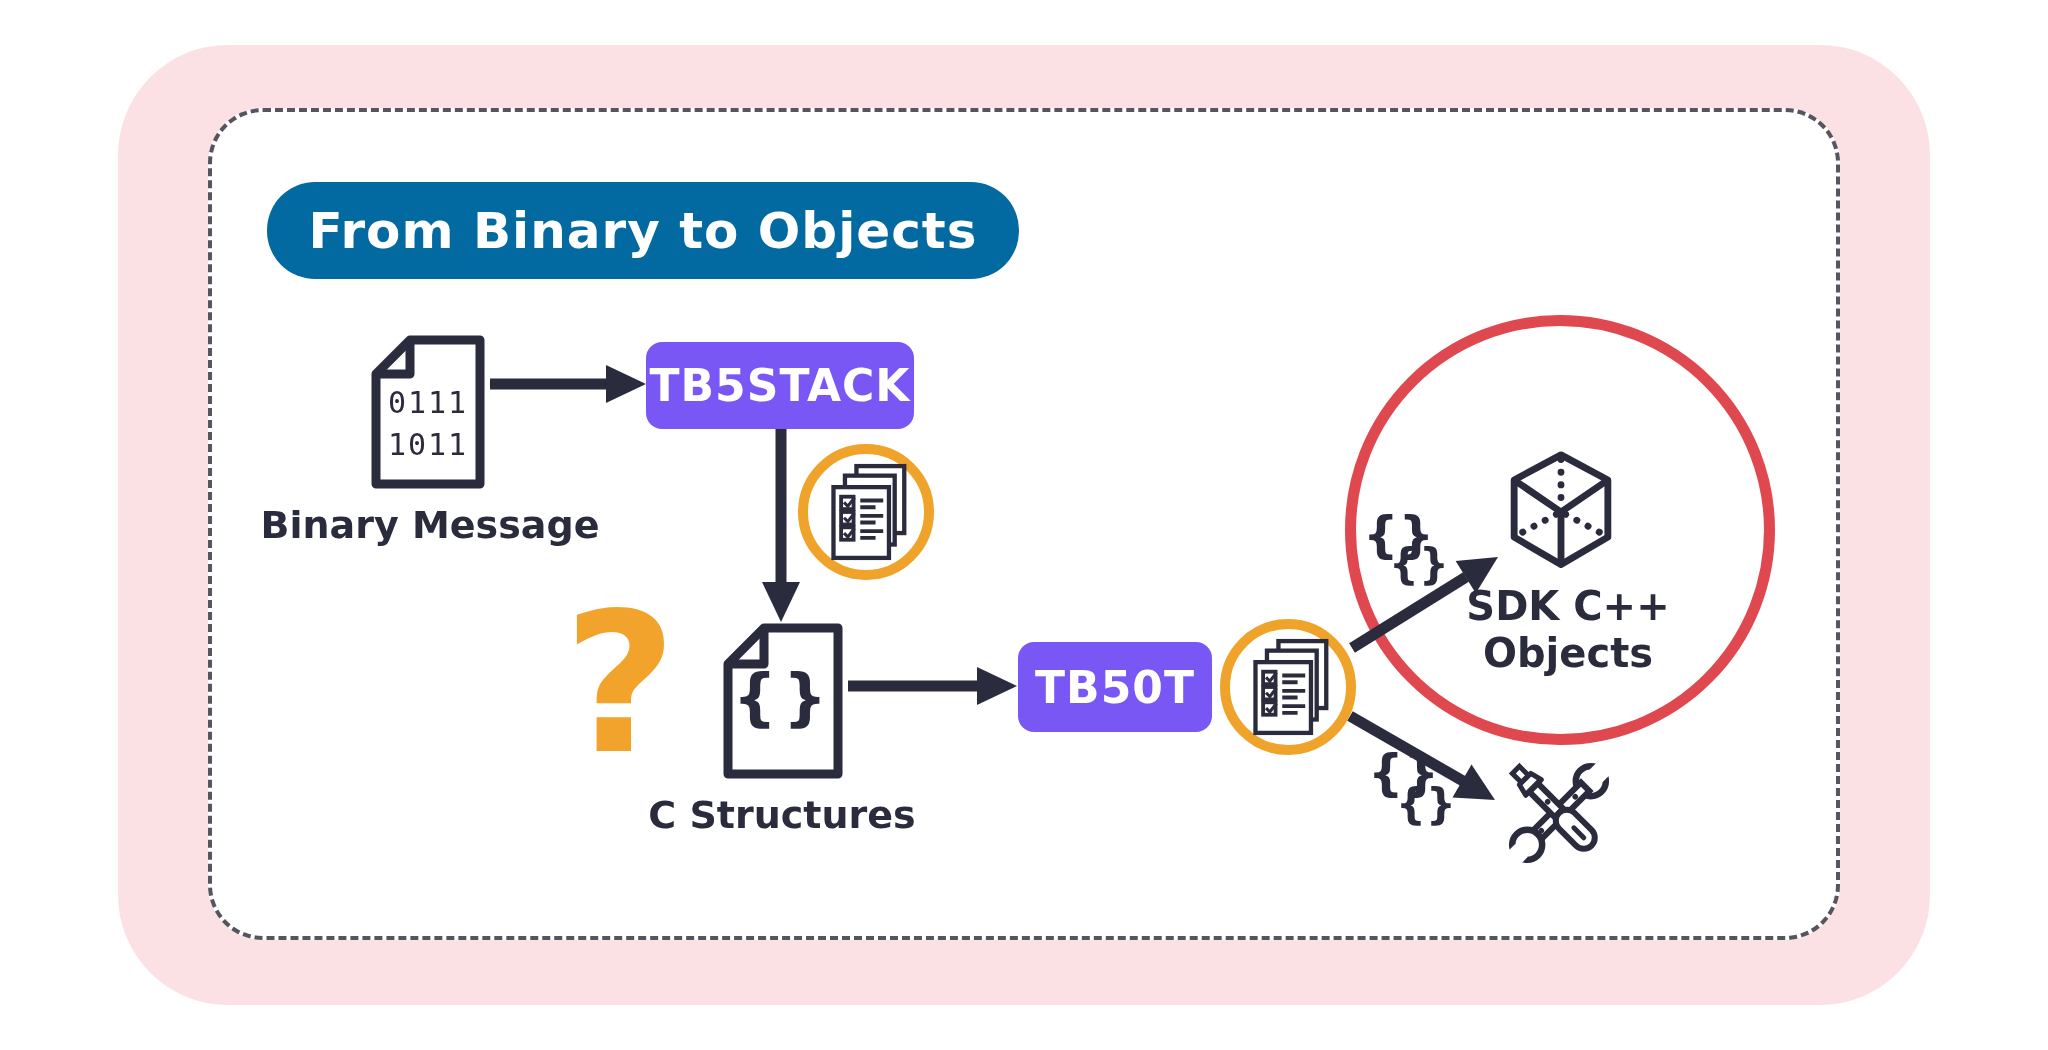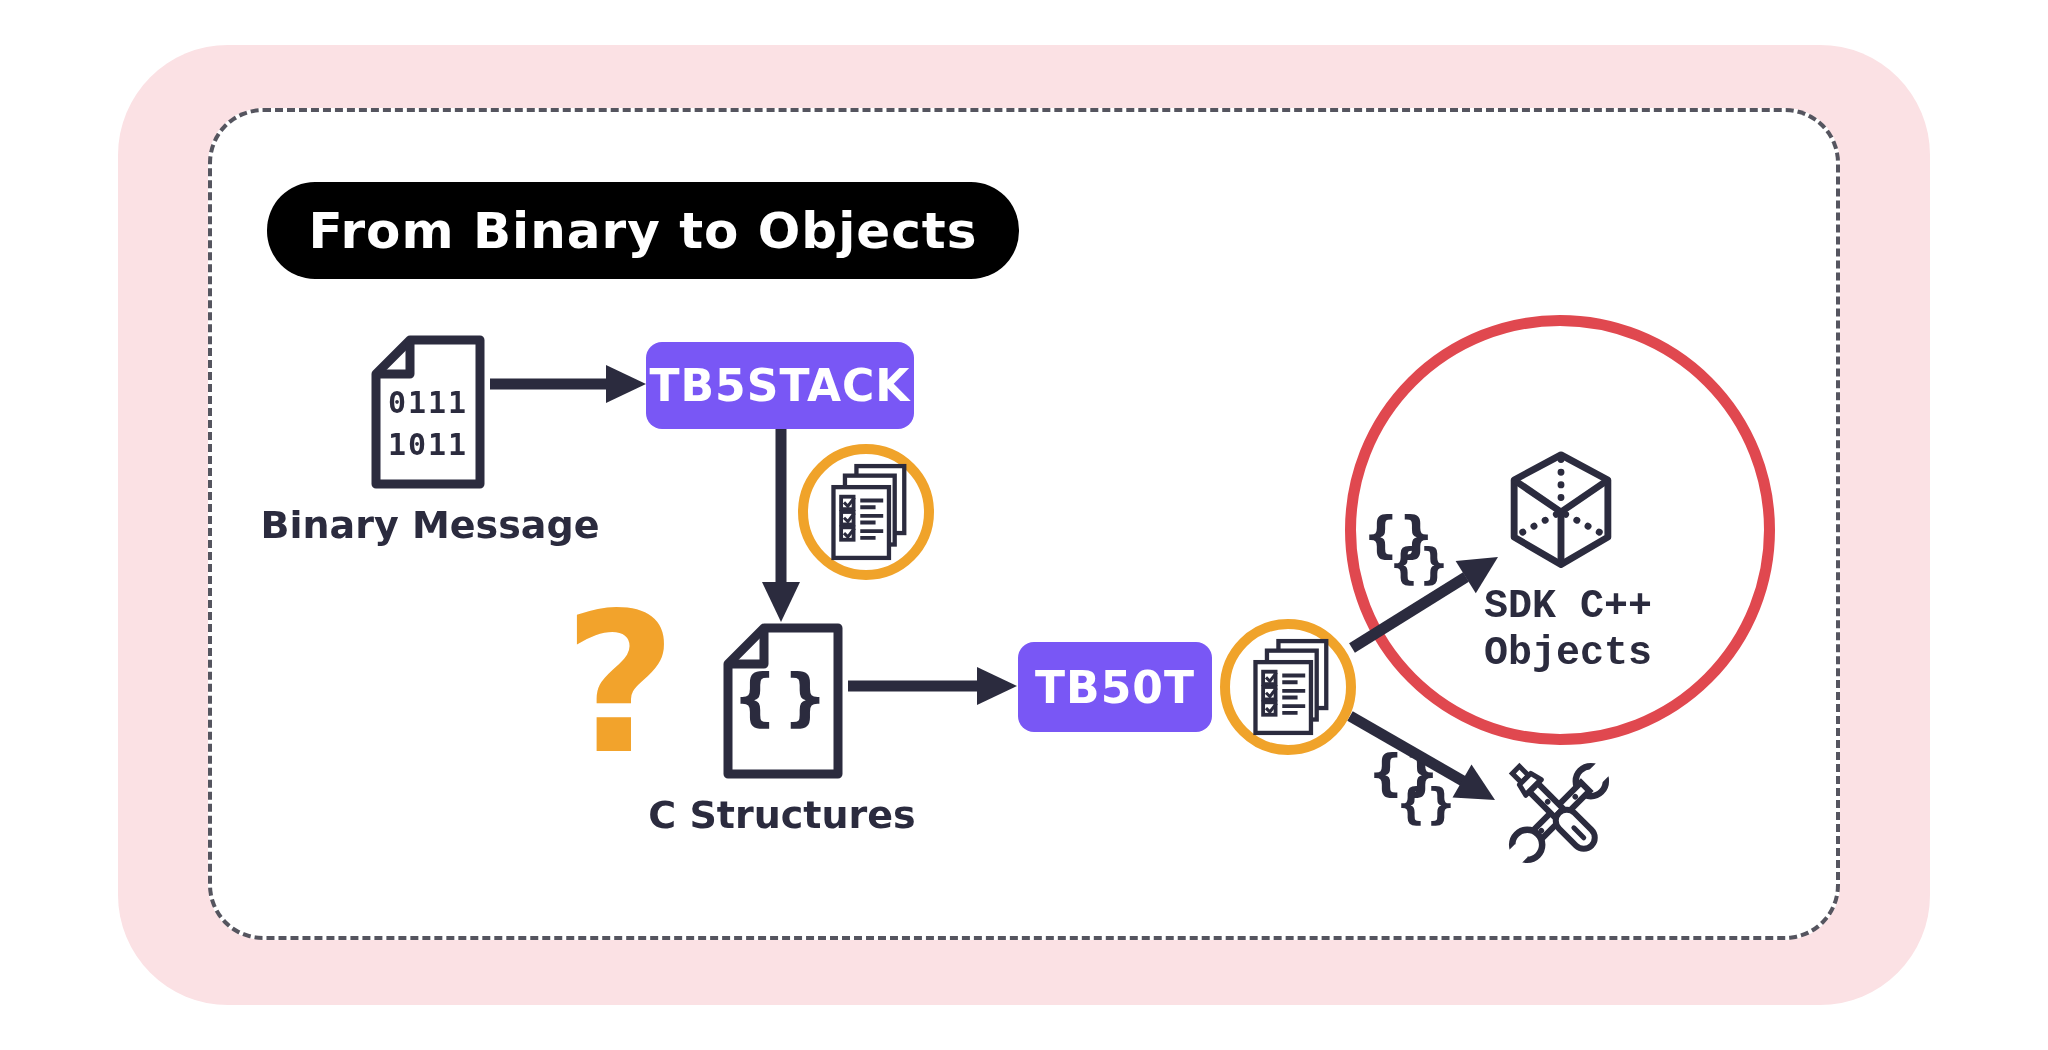--- a/index.html
+++ b/index.html
@@ -2,44 +2,44 @@
 <html><head>
 <meta charset="utf-8">
 <style>
   html,body{margin:0;padding:0;background:#ffffff;}
   .canvas{position:relative;width:2048px;height:1050px;background:#ffffff;overflow:hidden;
           font-family:"DejaVu Sans", sans-serif;}
   .abs{position:absolute;}
   .panel{left:118px;top:45px;width:1812px;height:960px;background:#fbe1e4;border-radius:110px;}
   .inner{left:208px;top:108px;width:1632px;height:832px;background:#ffffff;border-radius:55px;
          border:4px dashed #55555f;box-sizing:border-box;}
-  .title-pill{left:267px;top:182px;width:752px;height:97px;background:#000000;border-radius:48px;
+  .title-pill{left:267px;top:182px;width:752px;height:97px;background:#0369a1;border-radius:48px;
               display:flex;align-items:center;justify-content:center;z-index:3;}
   .title-pill span{color:#ffffff;font-size:50px;font-weight:700;letter-spacing:1px;}
   .pill{background:#7957f5;border-radius:16px;display:flex;align-items:center;justify-content:center;z-index:3;}
   .pill span{color:#ffffff;font-size:44px;font-weight:700;letter-spacing:1px;}
   .node-label{color:#2b2b3e;font-size:38px;font-weight:700;text-align:center;z-index:3;}
   .binary-digits{left:0;top:50px;width:100%;text-align:center;color:#2b2b3e;
-                 font-family:"DejaVu Sans Mono", monospace;font-weight:700;font-size:30px;
+                 font-family:"DejaVu Sans Mono", monospace;font-weight:400;font-size:30px;
                  line-height:42px;letter-spacing:2px;}
   .cdoc-glyph{left:0;top:40px;width:100%;text-align:center;color:#2b2b3e;font-size:62px;
               font-weight:700;letter-spacing:6px;}
   .qmark{left:540px;top:586px;width:160px;text-align:center;color:#f2a32c;font-size:195px;
          font-weight:700;line-height:1;z-index:3;}
   .badge{width:136px;height:136px;border-radius:50%;border:10px solid #f0a32a;background:#ffffff;
          box-sizing:border-box;display:flex;align-items:center;justify-content:center;z-index:5;}
   .red-circle{left:1345px;top:315px;width:430px;height:430px;border-radius:50%;
               border:11px solid #e0484f;box-sizing:border-box;z-index:1;}
   .arrow-layer{left:0;top:0;z-index:4;}
   .icon-wrap{z-index:3;}
   .braces{color:#2b2b3e;font-weight:700;z-index:3;line-height:1;}
   .braces .b1{font-size:50px;}
   .braces .b2{font-size:42px;position:absolute;}
   .sdk-label{left:1408px;top:583px;width:320px;text-align:center;color:#2b2b3e;font-size:40px;
-             font-weight:700;line-height:1.18;z-index:3;font-family:Liberation Mono, monospace;}
+             font-weight:700;line-height:1.18;z-index:3;}
 </style>
 </head>
 <body>
 
 <div class="canvas">
 
   <div class="abs panel"></div>
 
   <div class="abs inner"></div>
 

